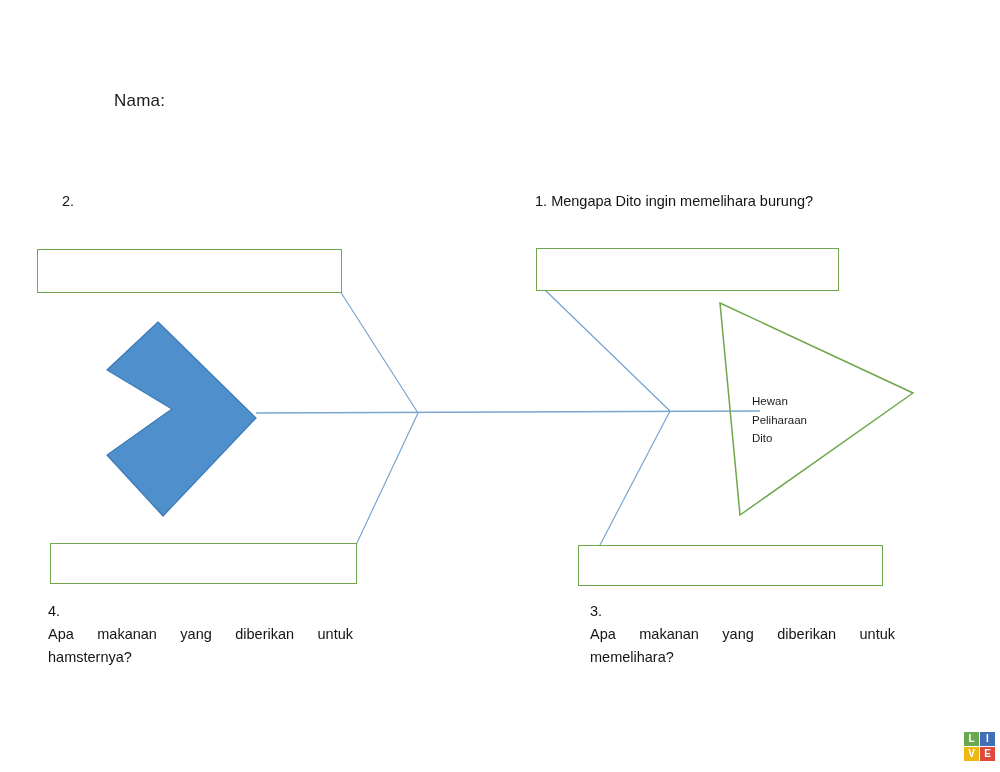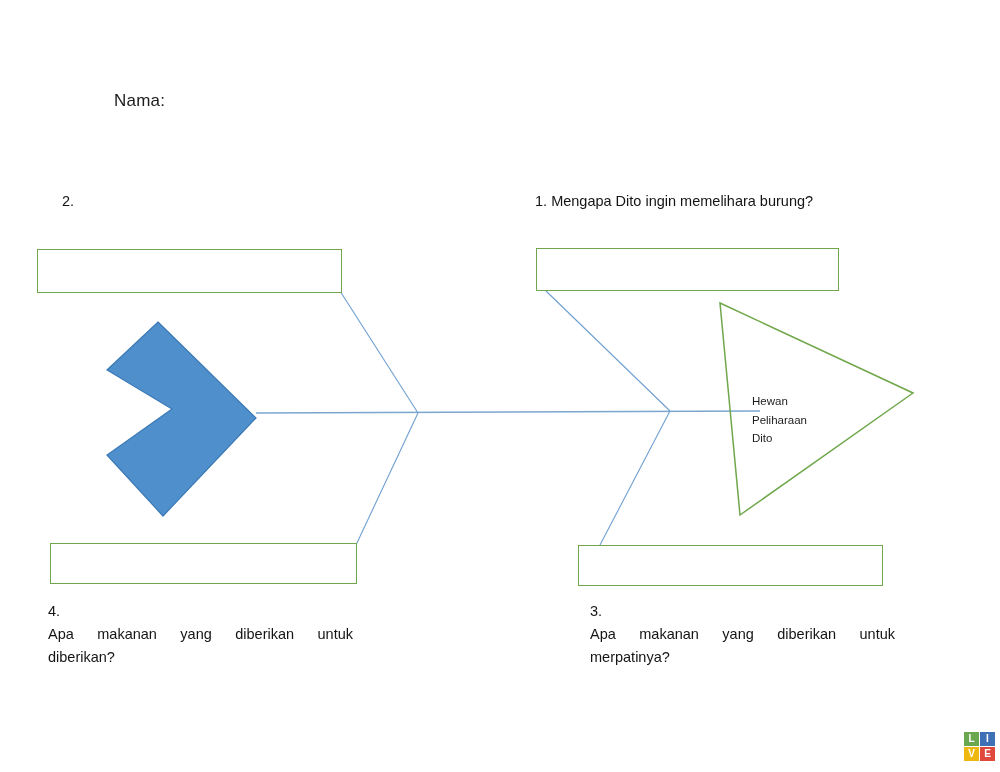--- a/index.html
+++ b/index.html
@@ -189,29 +189,29 @@
 
   <div class="question q1">
     <span class="q-num">1.</span>
     <span>Mengapa Dito ingin memelihara burung?</span>
   </div>
 
   <div class="question q4">
     <span class="q-num">4.</span>
     <span class="jtext">
       <span class="jline">Apa  makanan  yang  diberikan  untuk</span>
-      <span class="jline2">diberikan?</span>
+      <span class="jline2">hamsternya?</span>
     </span>
   </div>
 
   <div class="question q3">
     <span class="q-num">3.</span>
     <span class="jtext">
       <span class="jline">Apa  makanan  yang  diberikan  untuk</span>
-      <span class="jline2">merpatinya?</span>
+      <span class="jline2">memelihara?</span>
     </span>
   </div>
 
   <div class="head-label">Hewan
 Peliharaan
 Dito</div>
 
   <div id="logo">
     <div class="logo-tiles">
       <span class="tile tile-l">L</span>

